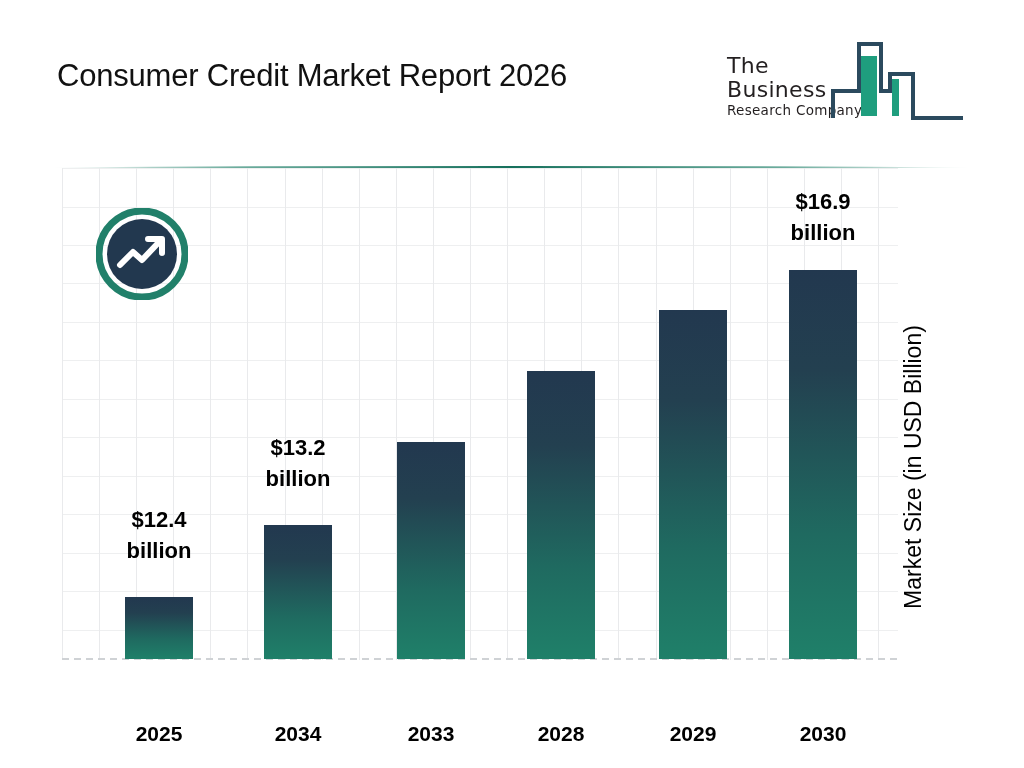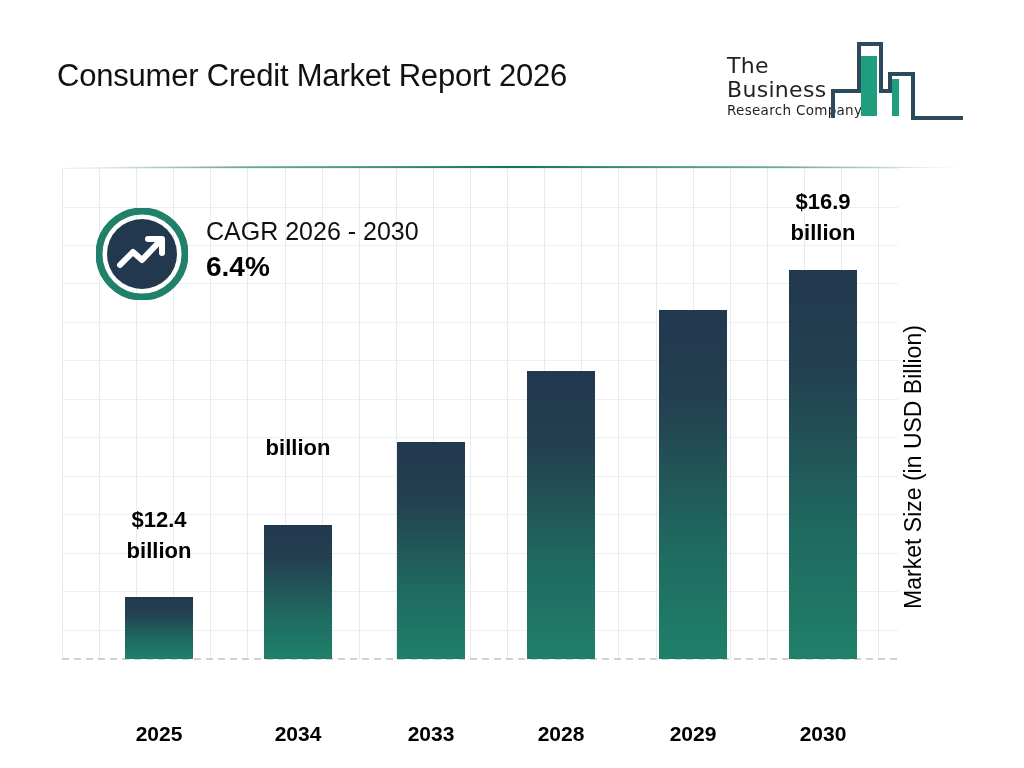--- a/index.html
+++ b/index.html
@@ -211,20 +211,21 @@
 <div class="bar" style="left:527px; top:371px; width:68px; height:288px;"></div>
 <div class="bar" style="left:659px; top:310px; width:68px; height:349px;"></div>
 <div class="bar" style="left:789px; top:270px; width:68px; height:389px;"></div>
 
 <div class="bar-label" style="left:99px; top:504px; width:120px;">
   <div>$12.4</div>
   <div>billion</div>
 </div>
 
 <div class="bar-label" style="left:238px; top:432px; width:120px;">
+  <div>$13.2</div>
   <div>billion</div>
 </div>
 
 <div class="bar-label" style="left:763px; top:186px; width:120px;">
   <div>$16.9</div>
   <div>billion</div>
 </div>
 
 <div class="x-tick" style="left:99px;">2025</div>
 <div class="x-tick" style="left:238px;">2034</div>
@@ -241,17 +242,13 @@
   <div id="cagr-circle">
     <svg width="92" height="92" viewBox="0 0 92 92" xmlns="http://www.w3.org/2000/svg">
       <circle cx="46" cy="46" r="43" fill="none" stroke="#21806a" stroke-width="7"></circle>
       <circle cx="46" cy="46" r="35" fill="#22384f"></circle>
       <g>
         <polyline points="24,57 37,44 46,52 64,33" fill="none" stroke="#ffffff" stroke-width="6" stroke-linecap="round" stroke-linejoin="round"></polyline>
         <polyline points="52,31 66,31 66,45" fill="none" stroke="#ffffff" stroke-width="6" stroke-linecap="round" stroke-linejoin="round"></polyline>
       </g>
     </svg>
   </div>
-  <div id="cagr-text">
-    <div id="cagr-period">CAGR 2026 - 2030</div>
-    <div id="cagr-value">6.4%</div>
-  </div>
 </div>
 
 </body></html>

